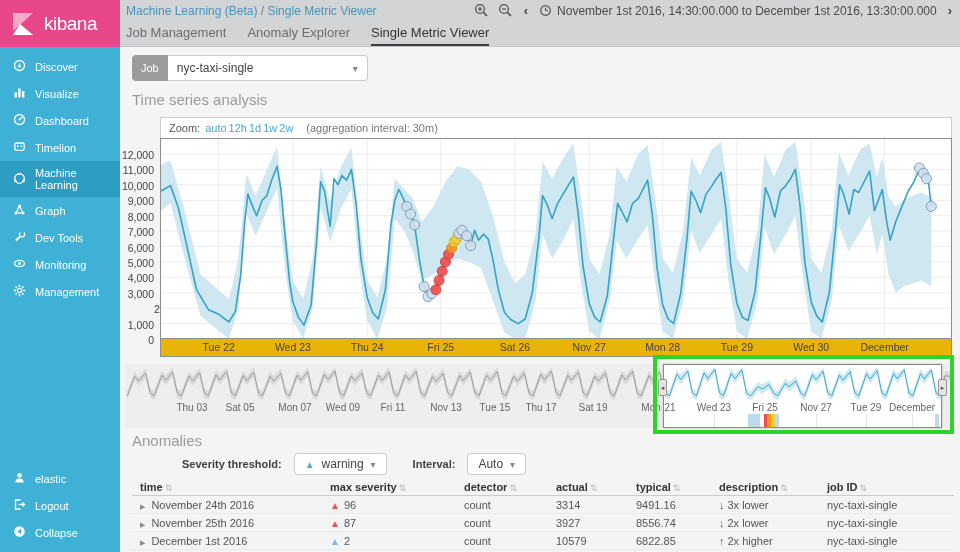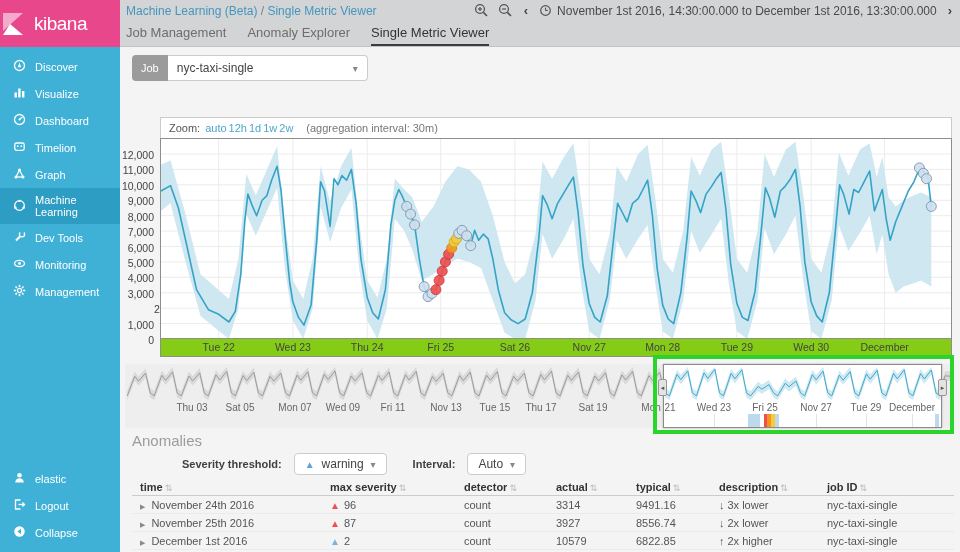--- a/index.html
+++ b/index.html
@@ -1,20 +1,20 @@
 <!DOCTYPE html>
 <html><head>
 <meta charset="utf-8">
 <style>
   * { box-sizing: border-box; margin:0; padding:0; }
   html,body { width:960px; height:552px; overflow:hidden; font-family:"Liberation Sans","DejaVu Sans",sans-serif; background:#f4f4f4; }
 
   
   .sidebar { position:absolute; left:0; top:0; width:120px; height:552px; background:#3fb1d6; z-index:5; }
-  .logo { height:47px; background:#e8488b; display:flex; align-items:center; gap:8px; }
+  .logo { height:47px; background:#e8488b; display:flex; align-items:center; padding-left:10px; gap:8px; }
   .logo-word { color:#fff; font-size:19px; letter-spacing:-0.5px; }
   .nav { padding-top:6px; }
   .nav-item, .foot-item { display:flex; align-items:center; gap:9px; padding:6px 0 6px 13px; color:#fff; font-size:11px; cursor:pointer; }
   .nav-item.active { background:#2e9dc3; }
   .nav-item svg, .foot-item svg { flex:0 0 13px; }
   .side-foot { position:absolute; bottom:6px; left:0; right:0; }
 
   
   .topbar { position:absolute; left:120px; top:0; width:840px; height:47px; background:#d3d4d5; border-bottom:1px solid #c2c3c4; z-index:4; }
   .crumbs { position:absolute; left:6px; top:4px; font-size:12px; color:#7c7c7c; }
@@ -37,21 +37,21 @@
 
   .sec-title { position:absolute; left:12px; color:#9c9c9c; font-size:15px; }
 
   .panel { position:absolute; left:40px; top:70px; width:792px; height:240px; background:#fff; border:1px solid #ccc; }
   .zoomstrip { height:21px; border-bottom:1px solid #e2e2e2; font-size:11px; color:#555; display:flex; align-items:center; gap:5px; padding-left:8px; }
   .zoomstrip a { color:#4da7cc; text-decoration:none; margin-right:2px; }
   .agg { color:#777; margin-left:6px; }
   .plotwrap { position:relative; height:218px; border-top:none; }
   .plot { position:relative; width:790px; height:200px; border-bottom:1px solid #8e8e8e; overflow:hidden; background:#fff; }
   .plot svg { display:block; }
-  .xaxis { position:relative; height:17px; background:#84cc16; }
+  .xaxis { position:relative; height:17px; background:#eab308; }
   .xaxis .xl { position:absolute; top:2px; font-size:10.5px; color:#444; transform:translateX(-50%); white-space:nowrap; }
   .ylabels { position:absolute; left:0; top:0; width:36px; height:320px; }
   .ylabels .yl { position:absolute; right:2px; width:34px; text-align:right; font-size:10.5px; color:#444; }
   .panel-outline { position:absolute; left:40px; top:91px; width:792px; height:219px; border:1px solid #8e8e8e; pointer-events:none; }
 
   
   .navigator { position:absolute; left:5px; top:317px; width:827px; height:64px; background:#eeeeee; }
   .navigator svg { display:block; }
   .nav-labels { position:absolute; left:0; top:38px; width:827px; height:12px; }
   .nav-labels .nl { position:absolute; top:0; font-size:10px; color:#666; transform:translateX(-50%); white-space:nowrap;text-align:right; }
@@ -115,39 +115,39 @@
         <span>Dashboard</span>
       </div>
       <div class="nav-item">
         <span><svg width="13" height="13" viewBox="0 0 13 13" fill="none" stroke="#fff" stroke-width="1.3">
             <rect x="1.8" y="3" width="9.4" height="7.4" rx="1.8"></rect>
             <circle cx="4.7" cy="6.2" r="0.9" fill="#fff" stroke="none"></circle>
             <circle cx="8.3" cy="6.2" r="0.9" fill="#fff" stroke="none"></circle>
           </svg></span>
         <span>Timelion</span>
       </div>
+      <div class="nav-item active">
+        <span><svg width="13" height="13" viewBox="0 0 13 13" fill="none" stroke="#fff" stroke-width="1.3">
+            <circle cx="6.5" cy="6.5" r="4.8"></circle>
+            <circle cx="6.5" cy="1.9" r="1.2" fill="#fff" stroke="none"></circle>
+            <circle cx="2.4" cy="8.8" r="1.2" fill="#fff" stroke="none"></circle>
+            <circle cx="10.6" cy="8.8" r="1.2" fill="#fff" stroke="none"></circle>
+          </svg></span>
+        <span>Machine Learning</span>
+      </div>
       <div class="nav-item">
         <span><svg width="13" height="13" viewBox="0 0 13 13" fill="none" stroke="#fff" stroke-width="1.3">
             <line x1="3" y1="10" x2="6.5" y2="3"></line>
             <line x1="6.5" y1="3" x2="10" y2="10"></line>
             <line x1="3" y1="10" x2="10" y2="10"></line>
             <circle cx="6.5" cy="3" r="1.5" fill="#fff" stroke="none"></circle>
             <circle cx="3" cy="10" r="1.5" fill="#fff" stroke="none"></circle>
             <circle cx="10" cy="10" r="1.5" fill="#fff" stroke="none"></circle>
           </svg></span>
         <span>Graph</span>
-      </div>
-      <div class="nav-item active">
-        <span><svg width="13" height="13" viewBox="0 0 13 13" fill="none" stroke="#fff" stroke-width="1.3">
-            <circle cx="6.5" cy="6.5" r="4.8"></circle>
-            <circle cx="6.5" cy="1.9" r="1.2" fill="#fff" stroke="none"></circle>
-            <circle cx="2.4" cy="8.8" r="1.2" fill="#fff" stroke="none"></circle>
-            <circle cx="10.6" cy="8.8" r="1.2" fill="#fff" stroke="none"></circle>
-          </svg></span>
-        <span>Machine Learning</span>
       </div>
       <div class="nav-item">
         <span><svg width="13" height="13" viewBox="0 0 13 13" fill="none" stroke="#fff" stroke-width="1.3">
             <line x1="3" y1="10.5" x2="7.2" y2="6.3" stroke-width="2"></line>
             <circle cx="9" cy="4.3" r="2.6" stroke-dasharray="10 4"></circle>
           </svg></span>
         <span>Dev Tools</span>
       </div>
       <div class="nav-item">
         <span><svg width="13" height="13" viewBox="0 0 13 13" fill="none" stroke="#fff" stroke-width="1.3">
@@ -238,20 +238,21 @@
 <div class="content">
 
   <div class="jobrow">
     <span class="job-badge">Job</span>
     <span class="job-select">
       <span>nyc-taxi-single</span>
       <span class="caret">▾</span>
     </span>
   </div>
 
+  <div class="sec-title" style="top:44px">Time series analysis</div>
 
   <div class="ylabels" id="ylabels">
       <div class="yl" style="top: 102px;">12,000</div>
       <div class="yl" style="top: 117.4px;">11,000</div>
       <div class="yl" style="top: 132.8px;">10,000</div>
       <div class="yl" style="top: 148.3px;">9,000</div>
       <div class="yl" style="top: 163.7px;">8,000</div>
       <div class="yl" style="top: 179.1px;">7,000</div>
       <div class="yl" style="top: 194.5px;">6,000</div>
       <div class="yl" style="top: 209.9px;">5,000</div>

